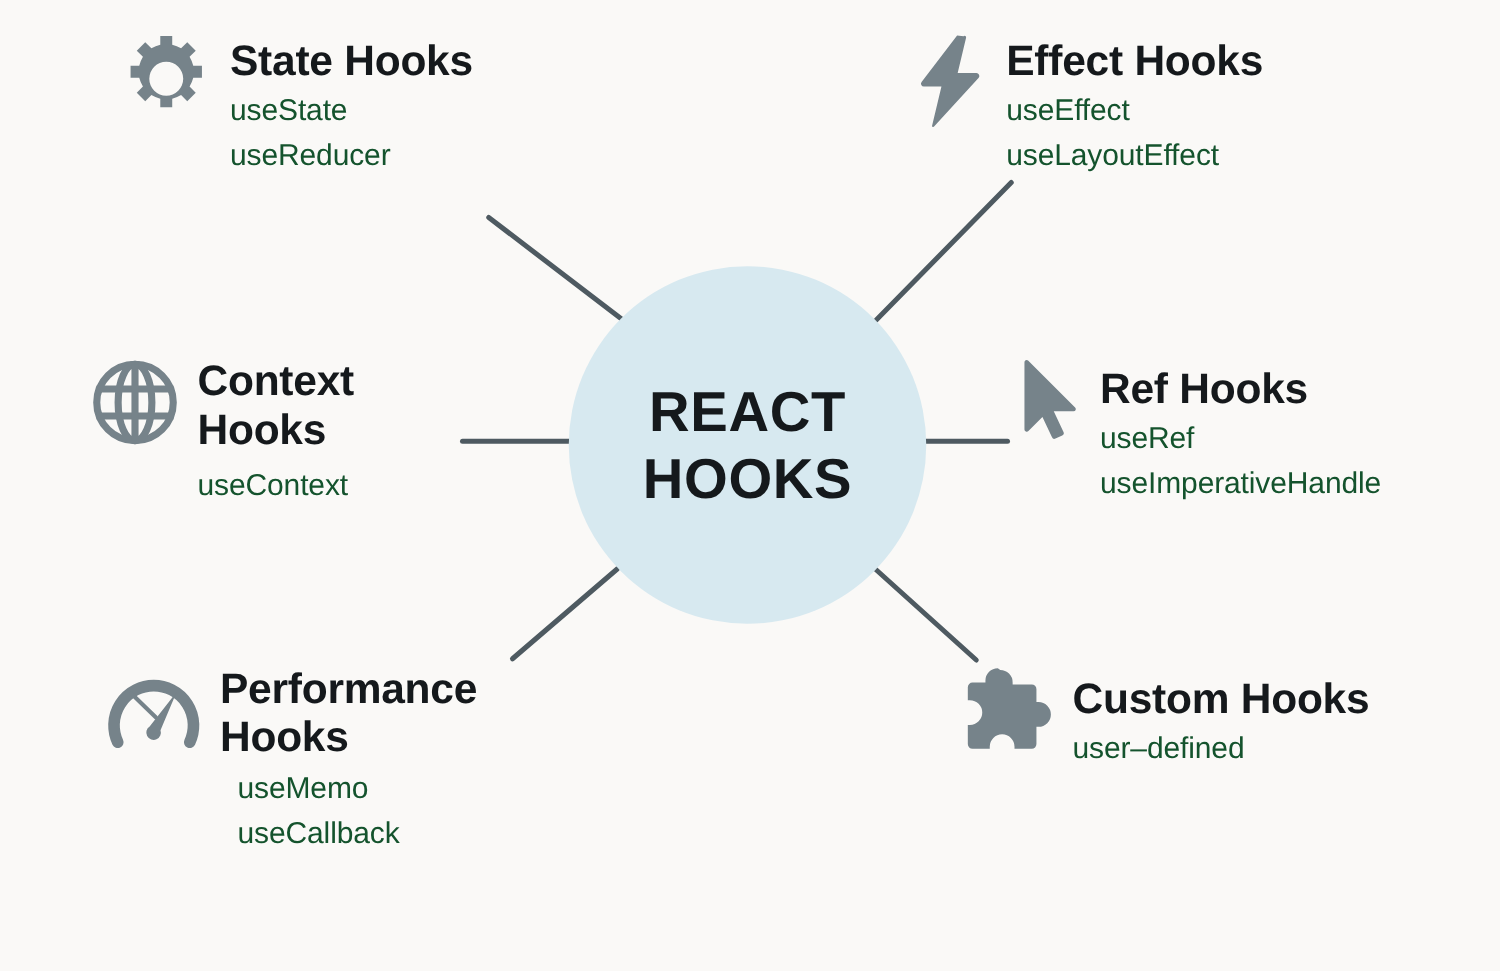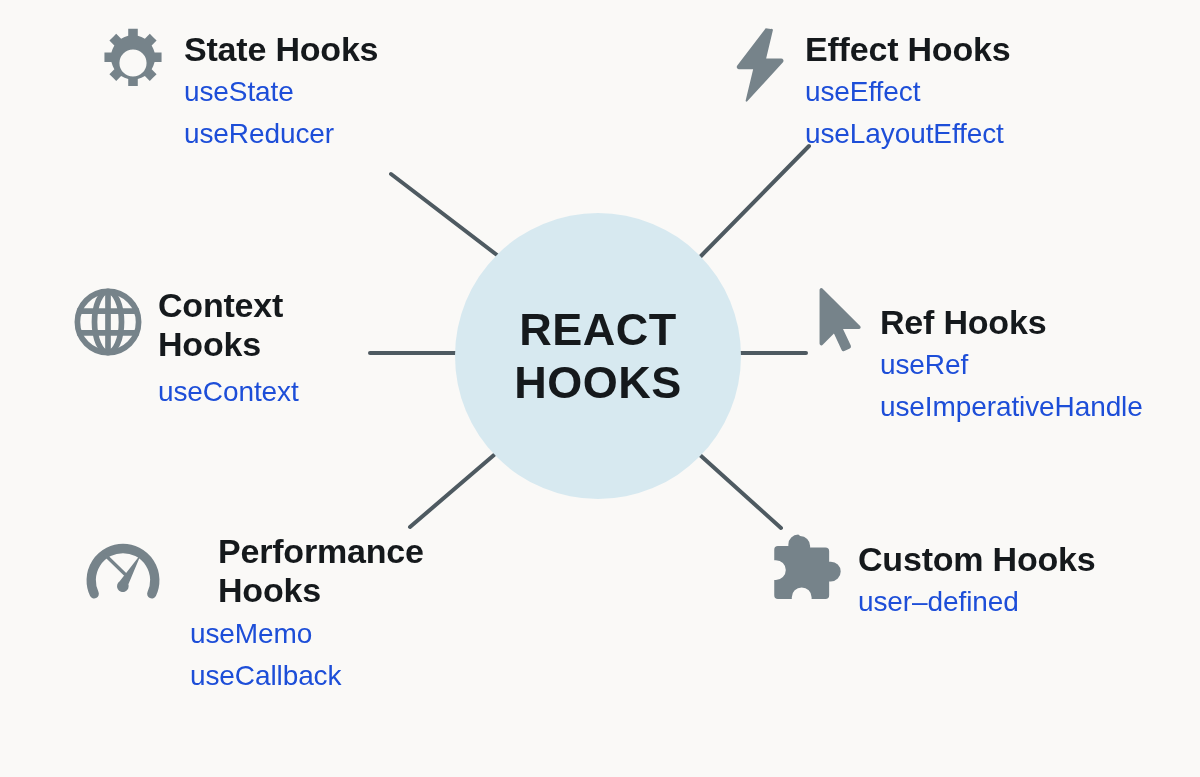--- a/index.html
+++ b/index.html
@@ -80,43 +80,43 @@
     line-height: 1.16;
     letter-spacing: -0.2px;
     white-space: pre-line;
   }
   .node-items {
     margin-top: 2px;
     display: flex;
     flex-direction: column;
   }
   .node-item {
-    font-size: 28px;
+    font-size: 24px;
     font-weight: 400;
-    color: #1d4ed8;
+    color: #14532d;
     line-height: 1.5;
     letter-spacing: -0.1px;
     white-space: nowrap;
   }
 
   
   #node-state       { left: 96px;  top: 26px;  }
   #node-effect      { left: 729px; top: 26px;  }
   #node-context     { left: 72px;  top: 286px; }
   #node-ref         { left: 818px; top: 286px; }
   #node-performance { left: 84px;  top: 532px; }
   #node-custom      { left: 772px; top: 534px; justify-content: flex-end; }
 
   
   #node-state   .node-title { margin-top: 4px; }
   #node-effect  .node-title { margin-top: 4px; }
-  #node-ref     .node-title { margin-top: 17px; }
+  #node-ref     .node-title { margin-top: 6px; }
   #node-custom  .node-title { margin-top: 6px; }
   #node-context .node-title { margin-top: 0px; }
-  #node-performance .node-title { margin-top: 0px; margin-left: 42px; }
+  #node-performance .node-title { margin-top: 0px; }
 
   
   #node-context .node-items { margin-top: 6px; margin-left: 0px; }
   #node-performance .node-items { margin-top: 2px; margin-left: 14px; }
   #node-state .node-items { margin-left: 0px; }
   #node-ref   .node-items { margin-left: 0px; }
 </style>
 </head>
 <body>
 

